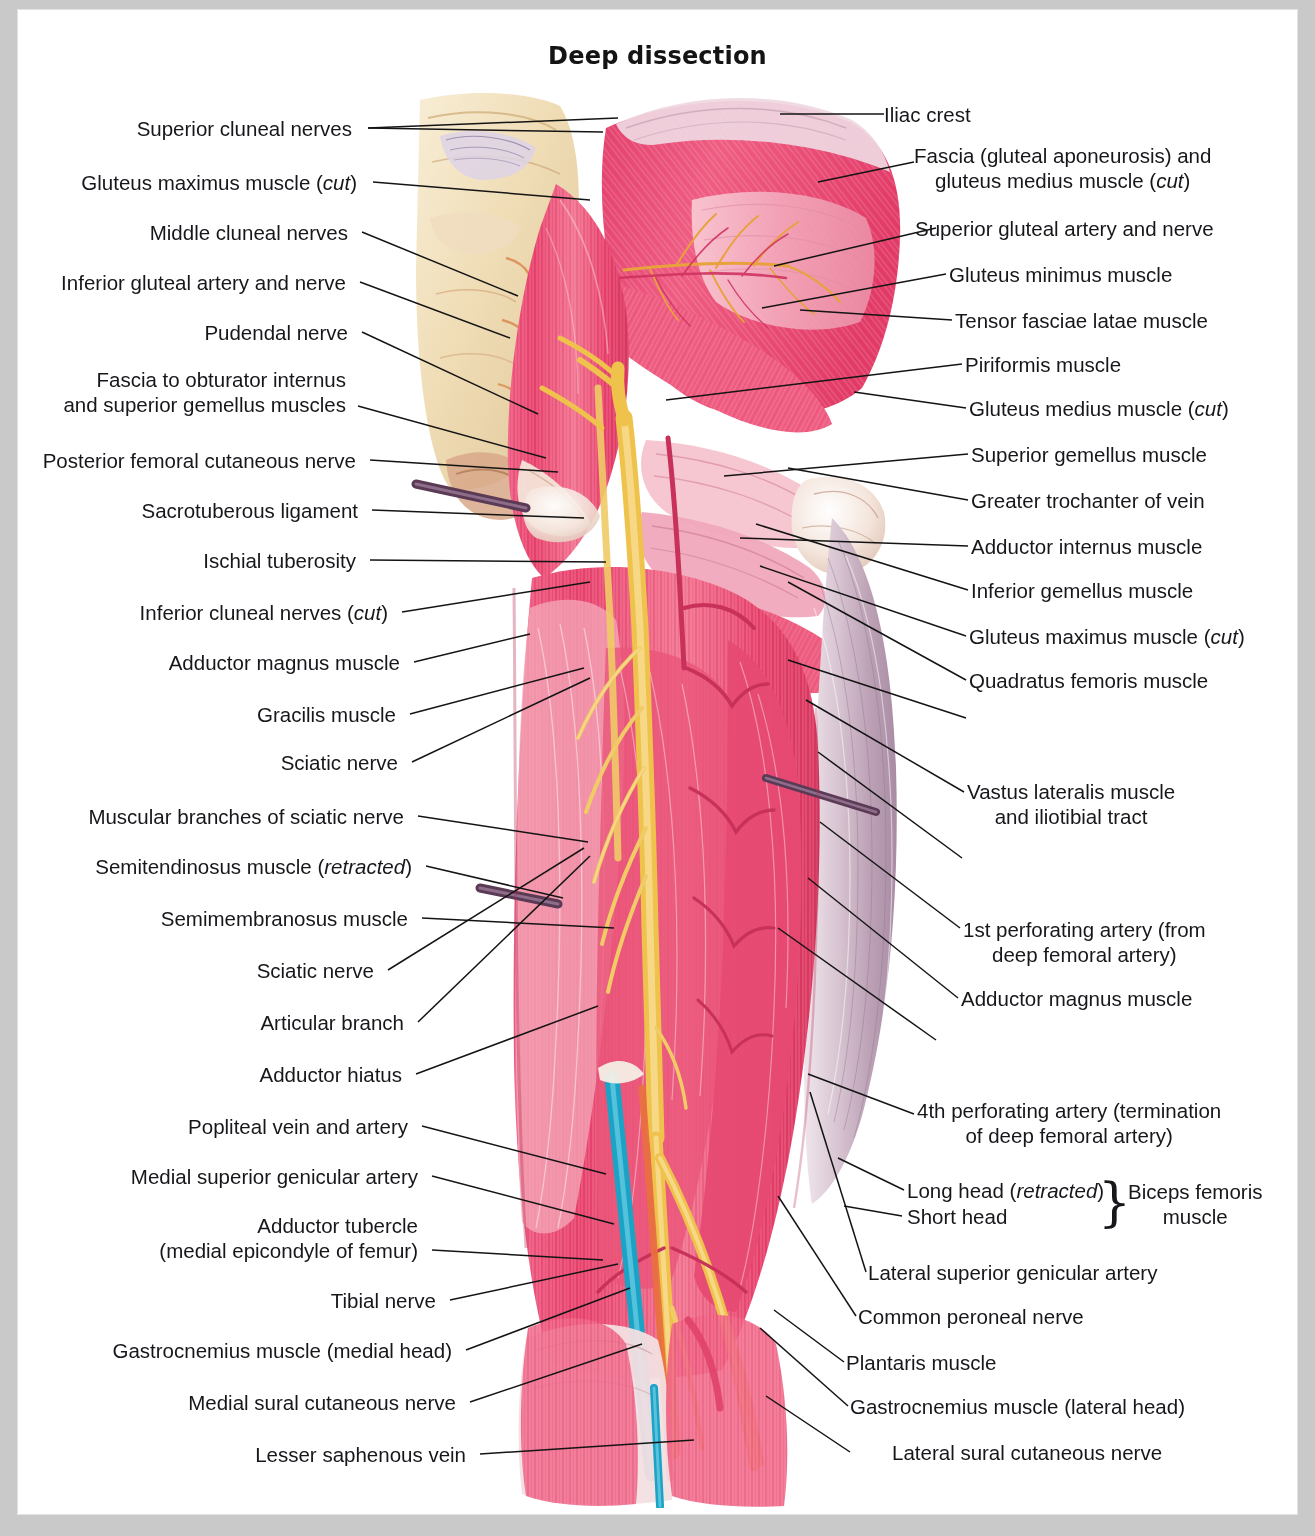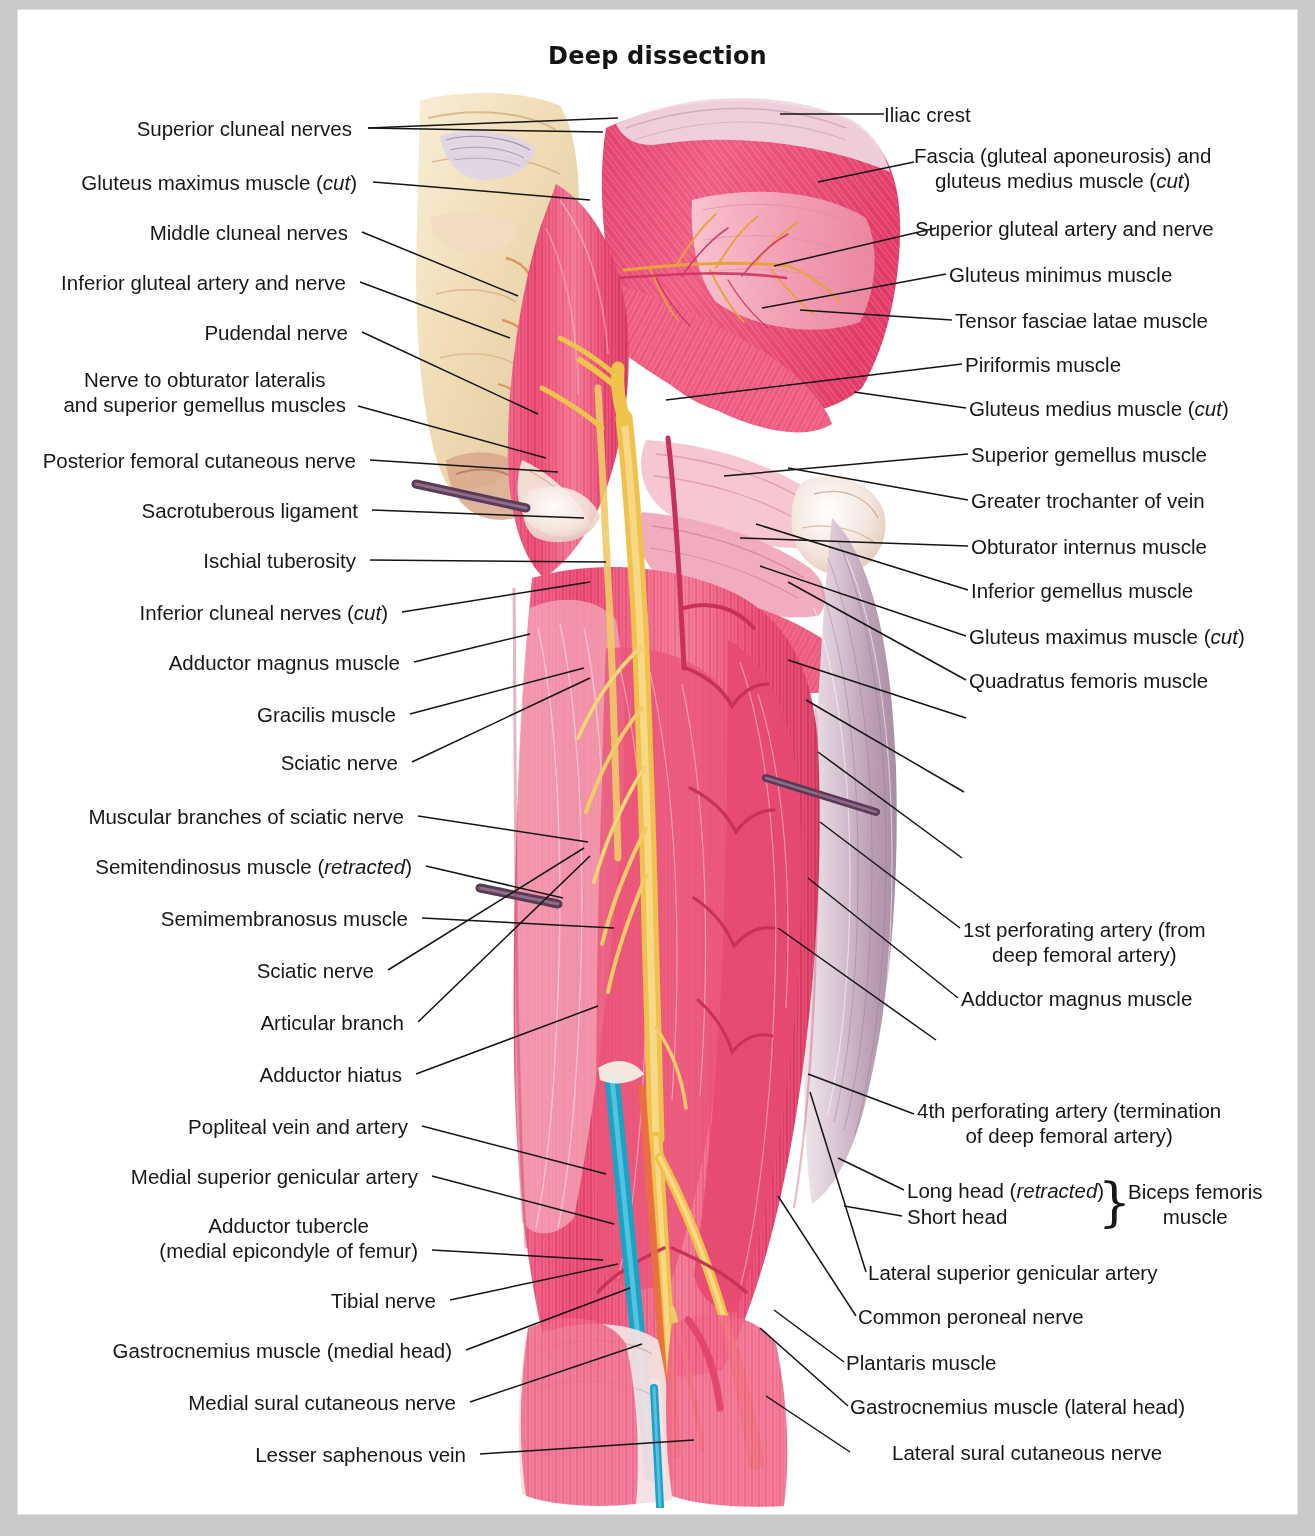--- a/index.html
+++ b/index.html
@@ -29,21 +29,21 @@
   }
   
   .lbl{
     position:absolute;
     font-family:"Liberation Sans", sans-serif;
     font-size:20.5px;
     line-height:25px;
     color:#16171b;
     white-space:pre;
   }
-  .lbl.left{ text-align:center; transform:translateY(-50%); }
+  .lbl.left{ text-align:right; transform:translateY(-50%); }
   .lbl.right{ text-align:center; transform:translateY(-50%); }
   .lbl i{ font-style:italic; }
   .brace{
     position:absolute;
     font-family:"DejaVu Serif", serif;
     font-size:52px;
     color:#16171b;
     transform:translateY(-50%);
   }
   
@@ -418,21 +418,21 @@
       <line x1="756" y1="1300" x2="826" y2="1352"></line>
       <line x1="742" y1="1318" x2="830" y2="1396"></line>
       <line x1="748" y1="1386" x2="832" y2="1442"></line>
     </svg>
 
     <div class="lbl left" style="right:945px;top:118px"><span>Superior cluneal nerves</span></div>
     <div class="lbl left" style="right:940px;top:172px"><span>Gluteus maximus muscle (</span><i>cut</i><span>)</span></div>
     <div class="lbl left" style="right:949px;top:222px"><span>Middle cluneal nerves</span></div>
     <div class="lbl left" style="right:951px;top:272px"><span>Inferior gluteal artery and nerve</span></div>
     <div class="lbl left" style="right:949px;top:322px"><span>Pudendal nerve</span></div>
-    <div class="lbl left" style="right:951px;top:382px"><span>Nerve to obturator lateralis
+    <div class="lbl left" style="right:951px;top:382px"><span>Fascia to obturator internus
 and superior gemellus muscles</span></div>
     <div class="lbl left" style="right:941px;top:450px"><span>Posterior femoral cutaneous nerve</span></div>
     <div class="lbl left" style="right:939px;top:500px"><span>Sacrotuberous ligament</span></div>
     <div class="lbl left" style="right:941px;top:550px"><span>Ischial tuberosity</span></div>
     <div class="lbl left" style="right:909px;top:602px"><span>Inferior cluneal nerves (</span><i>cut</i><span>)</span></div>
     <div class="lbl left" style="right:897px;top:652px"><span>Adductor magnus muscle</span></div>
     <div class="lbl left" style="right:901px;top:704px"><span>Gracilis muscle</span></div>
     <div class="lbl left" style="right:899px;top:752px"><span>Sciatic nerve</span></div>
     <div class="lbl left" style="right:893px;top:806px"><span>Muscular branches of sciatic nerve</span></div>
     <div class="lbl left" style="right:885px;top:856px"><span>Semitendinosus muscle (</span><i>retracted</i><span>)</span></div>
@@ -452,24 +452,26 @@
     <div class="lbl right" style="left:866px;top:104px"><span>Iliac crest</span></div>
     <div class="lbl right" style="left:896px;top:158px"><span>Fascia (gluteal aponeurosis) and
 gluteus medius muscle (</span><i>cut</i><span>)</span></div>
     <div class="lbl right" style="left:897px;top:218px"><span>Superior gluteal artery and nerve</span></div>
     <div class="lbl right" style="left:931px;top:264px"><span>Gluteus minimus muscle</span></div>
     <div class="lbl right" style="left:937px;top:310px"><span>Tensor fasciae latae muscle</span></div>
     <div class="lbl right" style="left:947px;top:354px"><span>Piriformis muscle</span></div>
     <div class="lbl right" style="left:951px;top:398px"><span>Gluteus medius muscle (</span><i>cut</i><span>)</span></div>
     <div class="lbl right" style="left:953px;top:444px"><span>Superior gemellus muscle</span></div>
     <div class="lbl right" style="left:953px;top:490px"><span>Greater trochanter of vein</span></div>
-    <div class="lbl right" style="left:953px;top:536px"><span>Obturator internus muscle</span></div>
+    <div class="lbl right" style="left:953px;top:536px"><span>Adductor internus muscle</span></div>
     <div class="lbl right" style="left:953px;top:580px"><span>Inferior gemellus muscle</span></div>
     <div class="lbl right" style="left:951px;top:626px"><span>Gluteus maximus muscle (</span><i>cut</i><span>)</span></div>
     <div class="lbl right" style="left:951px;top:670px"><span>Quadratus femoris muscle</span></div>
+    <div class="lbl right" style="left:949px;top:794px"><span>Vastus lateralis muscle
+and iliotibial tract</span></div>
     <div class="lbl right" style="left:945px;top:932px"><span>1st perforating artery (from
 deep femoral artery)</span></div>
     <div class="lbl right" style="left:943px;top:988px"><span>Adductor magnus muscle</span></div>
     <div class="lbl right" style="left:899px;top:1113px"><span>4th perforating artery (termination
 of deep femoral artery)</span></div>
     <div class="lbl right" style="left:889px;top:1180px"><span>Long head (</span><i>retracted</i><span>)</span></div>
     <div class="lbl right" style="left:889px;top:1206px"><span>Short head</span></div>
     <div class="brace" style="left:1080px;top:1192px">}</div>
     <div class="lbl right" style="left:1110px;top:1194px"><span>Biceps femoris
 muscle</span></div>

